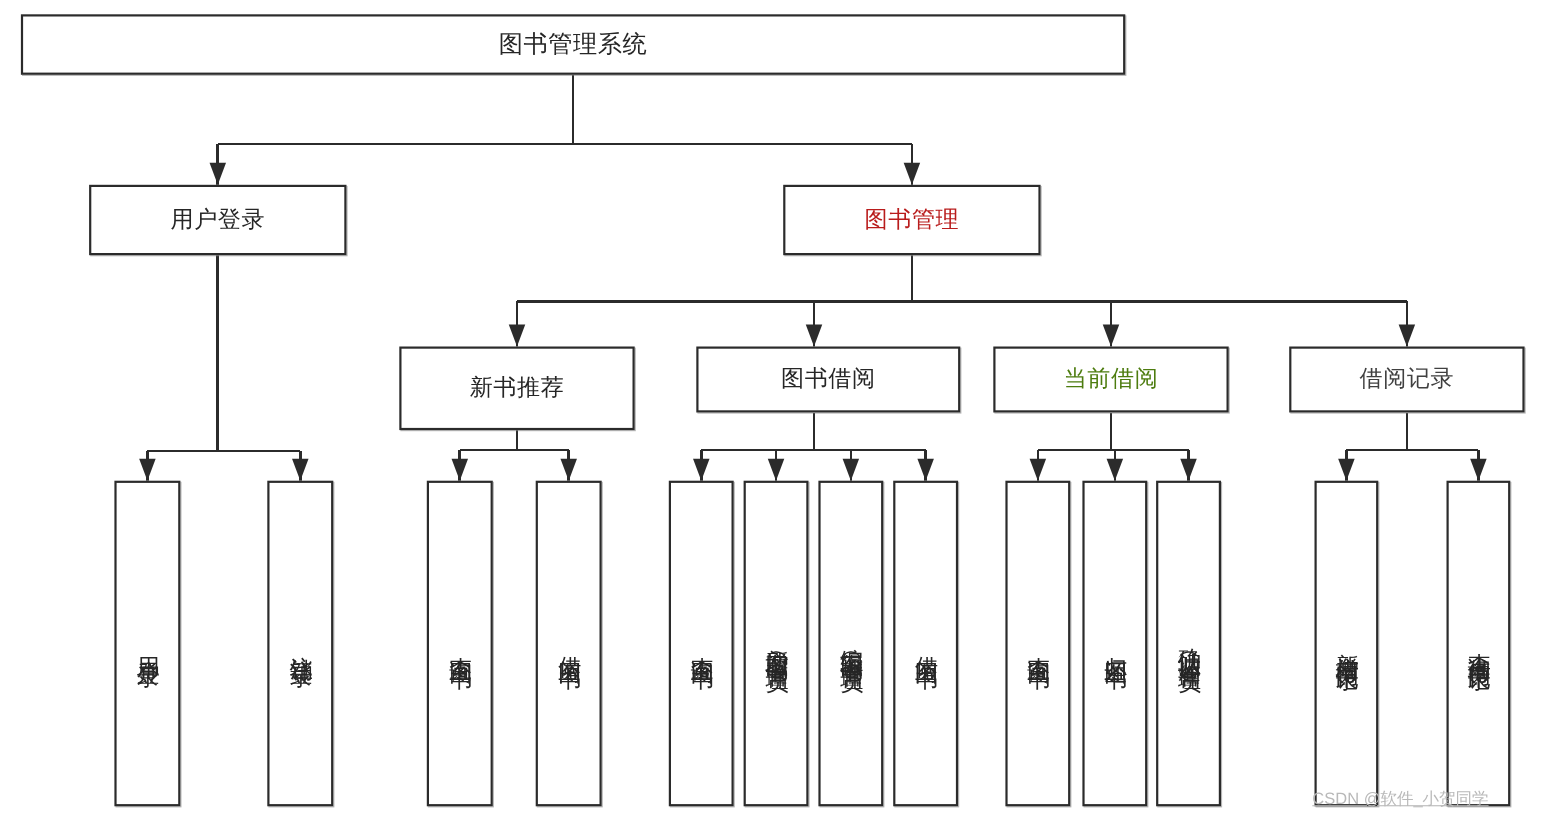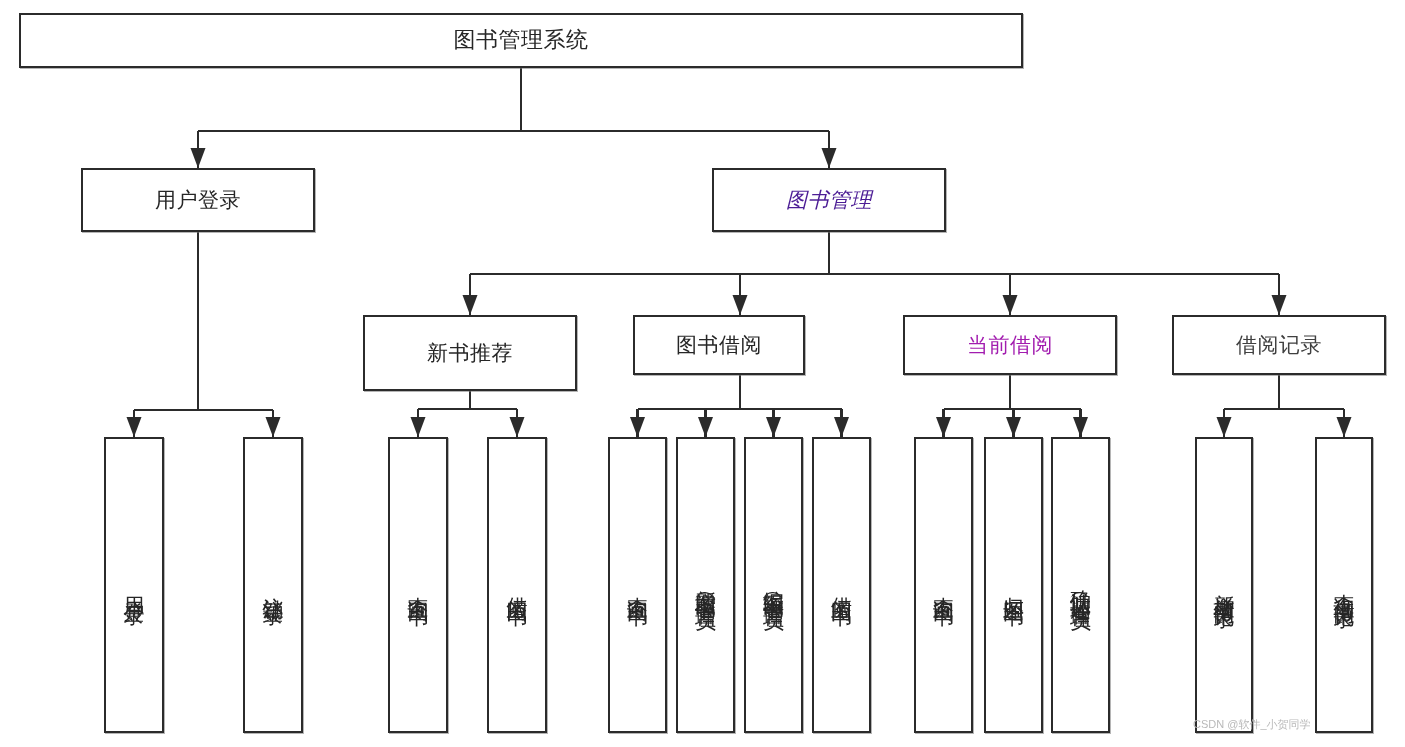--- a/index.html
+++ b/index.html
@@ -51,24 +51,25 @@
     writing-mode: vertical-rl;
     text-orientation: upright;
     font-size: 21px;
     letter-spacing: 3px;
     padding-top: 2px;
   }
   .node-root > .node-label { font-size: 22px; }
   .watermark {
     position: absolute;
     color: #b9b9b9;
-    font-size: 11px;
+    font-size: 15px;
     white-space: nowrap;
     user-select: none;
     pointer-events: none;
+    text-decoration: underline;
   }
 </style>
 </head>
 <body>
 
 <div id="diagram-root">
   <svg id="diagram-svg" viewBox="0 0 1405 747" xmlns="http://www.w3.org/2000/svg">
       <line x1="521" y1="68" x2="521" y2="131" stroke="#2b2b2b" stroke-width="2.4" shape-rendering="crispEdges"></line>
       <line x1="198" y1="131" x2="829" y2="131" stroke="#2b2b2b" stroke-width="2.4" shape-rendering="crispEdges"></line>
       <line x1="198" y1="131" x2="198" y2="168" stroke="#2b2b2b" stroke-width="2.4" shape-rendering="crispEdges"></line>
@@ -123,30 +124,30 @@
       <path d="M 1336.5 417 L 1351.5 417 L 1344 437 Z" fill="#2b2b2b"></path>
     </svg>
   <div id="node-layer">
       <div class="node-box orient-h node-root" style="left: 19px; top: 13px; width: 1004px; height: 55px; border-color: rgb(43, 43, 43); background: rgb(255, 255, 255);">
         <div class="node-label" style="color: rgb(38, 38, 38);">图书管理系统</div>
       </div>
       <div class="node-box orient-h" style="left: 81px; top: 168px; width: 234px; height: 64px; border-color: rgb(43, 43, 43); background: rgb(255, 255, 255);">
         <div class="node-label" style="color: rgb(38, 38, 38);">用户登录</div>
       </div>
       <div class="node-box orient-h" style="left: 712px; top: 168px; width: 234px; height: 64px; border-color: rgb(43, 43, 43); background: rgb(255, 255, 255);">
-        <div class="node-label" style="color: #4c1d95; font-style: italic;">图书管理</div>
+        <div class="node-label" style="color: #b91c1c;">图书管理</div>
       </div>
       <div class="node-box orient-h" style="left: 363px; top: 315px; width: 214px; height: 76px; border-color: rgb(43, 43, 43); background: rgb(255, 255, 255);">
         <div class="node-label" style="color: rgb(38, 38, 38);">新书推荐</div>
       </div>
-      <div class="node-box orient-h" style="left: 633px; top: 315px; width: 172px; height: 60px; border-color: rgb(43, 43, 43); background: rgb(255, 255, 255);">
+      <div class="node-box orient-h" style="left: 633px; top: 315px; width: 240px; height: 60px; border-color: rgb(43, 43, 43); background: rgb(255, 255, 255);">
         <div class="node-label" style="color: rgb(38, 38, 38);">图书借阅</div>
       </div>
       <div class="node-box orient-h" style="left: 903px; top: 315px; width: 214px; height: 60px; border-color: rgb(43, 43, 43); background: rgb(255, 255, 255);">
-        <div class="node-label" style="color: #a21caf;">当前借阅</div>
+        <div class="node-label" style="color: #4d7c0f;">当前借阅</div>
       </div>
       <div class="node-box orient-h" style="left: 1172px; top: 315px; width: 214px; height: 60px; border-color: rgb(43, 43, 43); background: rgb(255, 255, 255);">
         <div class="node-label" style="color: #404040;">借阅记录</div>
       </div>
       <div class="node-box orient-v" style="left: 104px; top: 437px; width: 60px; height: 296px; border-color: rgb(43, 43, 43); background: rgb(255, 255, 255);">
         <div class="node-label" style="color: rgb(38, 38, 38);">用户登录</div>
       </div>
       <div class="node-box orient-v" style="left: 243px; top: 437px; width: 60px; height: 296px; border-color: rgb(43, 43, 43); background: rgb(255, 255, 255);">
         <div class="node-label" style="color: rgb(38, 38, 38);">注销登录</div>
       </div>

